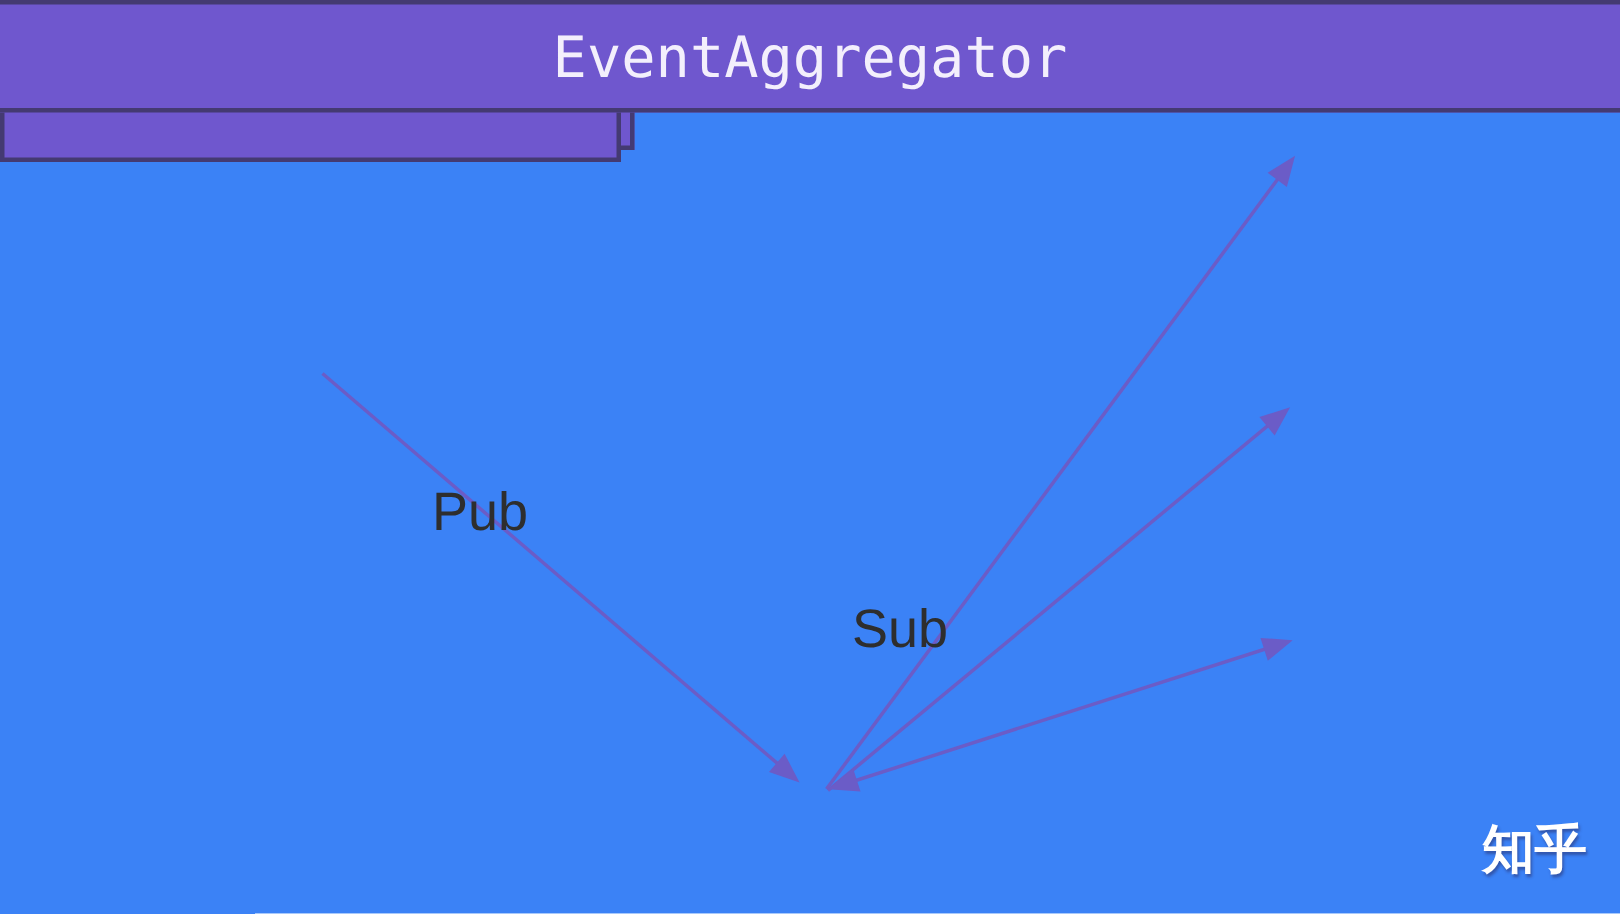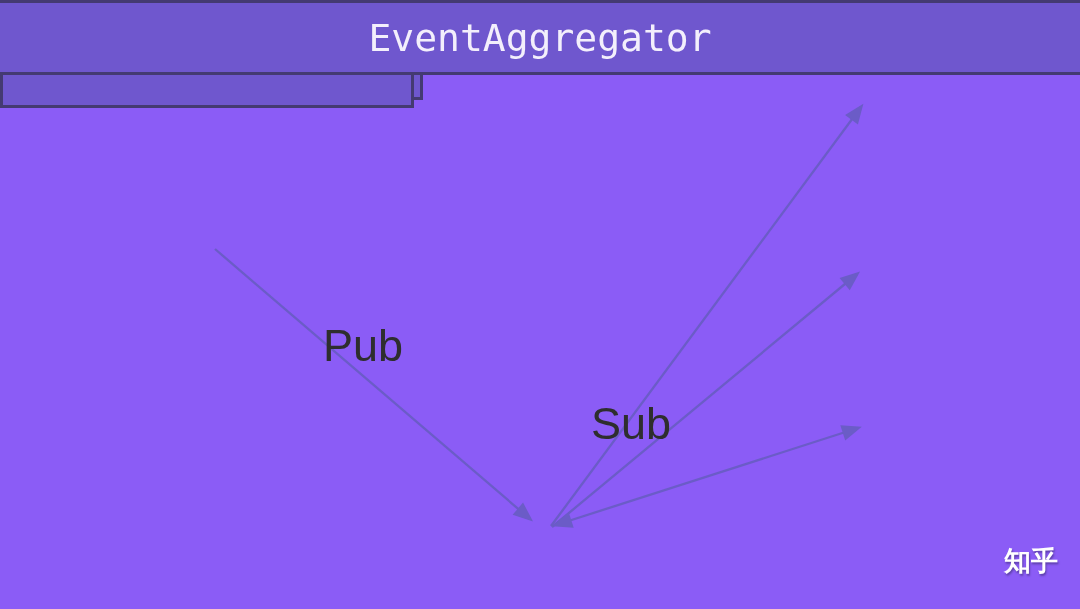--- a/index.html
+++ b/index.html
@@ -4,21 +4,21 @@
 <style>
   html, body {
     margin: 0;
     padding: 0;
     background: #ffffff;
   }
   .canvas {
     position: relative;
     width: 1080px;
     height: 609px;
-    background: #8b5cf6;
+    background: #3b82f6;
     overflow: hidden;
     font-family: "Liberation Sans", sans-serif;
   }
   .node {
     position: absolute;
     background: #6f57ce;
     border: 3px solid #443a72;
     box-sizing: border-box;
     display: flex;
     align-items: center;
@@ -45,34 +45,33 @@
     position: absolute;
     left: 0; top: 0;
     width: 1080px; height: 609px;
     z-index: 2;
     pointer-events: none;
   }
   .arrow-layer line { stroke: #6b5cc7; stroke-width: 2.3; }
   .edge-label {
     position: absolute;
     color: #2e2e2e;
-    font-size: 45px;
+    font-size: 36px;
     z-index: 3;
     white-space: nowrap;
-    margin-left: 35px;
   }
   .pub-label { left: 288px; top: 320px; }
-  .sub-label { left: 556px; top: 398px; }
+  .sub-label { left: 568px; top: 398px; }
   .watermark {
     position: absolute;
     right: 22px;
     top: 543px;
     z-index: 4;
     color: #ffffff;
-    font-size: 27px;
+    font-size: 35px;
     text-shadow: 1px 2px 2px rgba(40,30,80,0.45);
     display: flex;
     align-items: baseline;
     gap: 12px;
     white-space: nowrap;
   }
   .watermark .brand { font-weight: bold; }
 </style>
 </head>
 <body>

